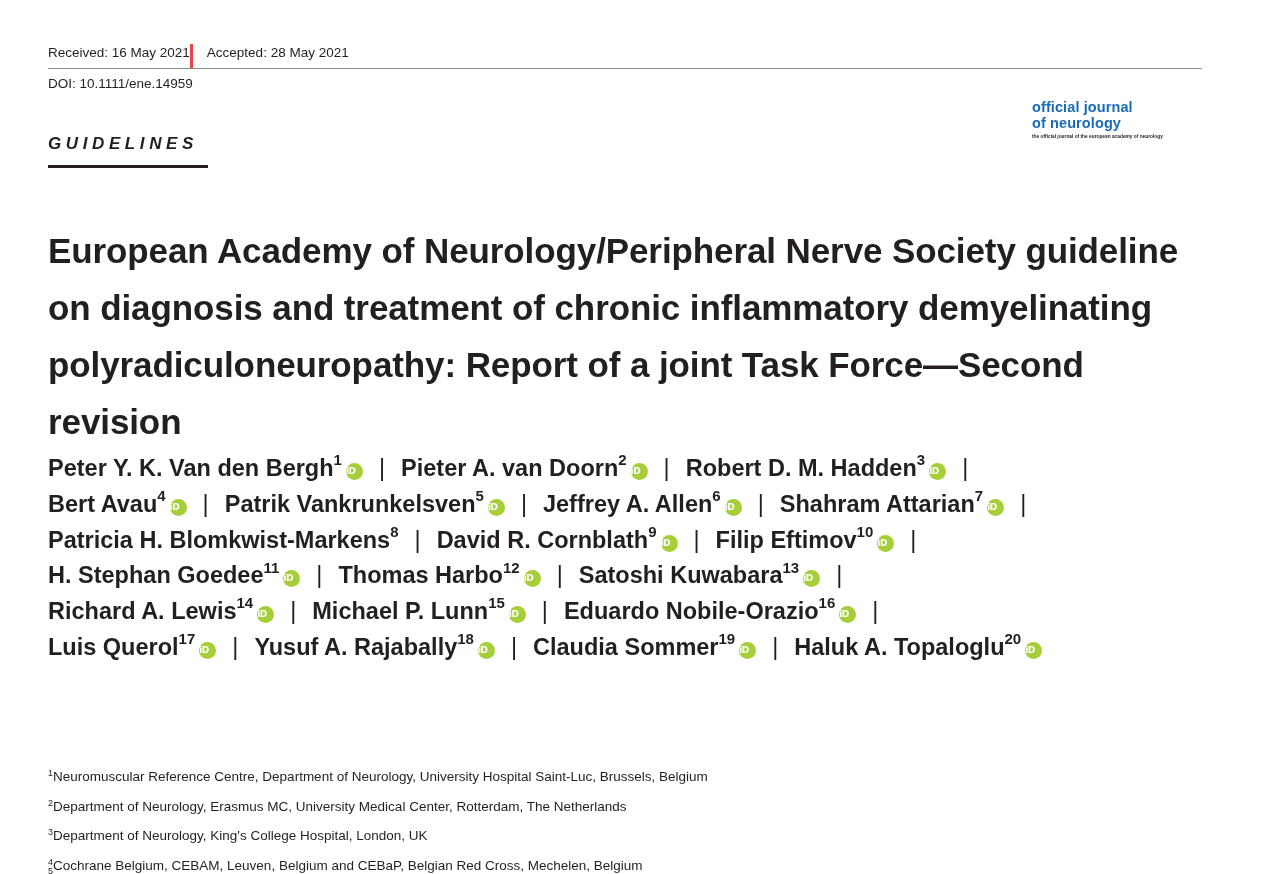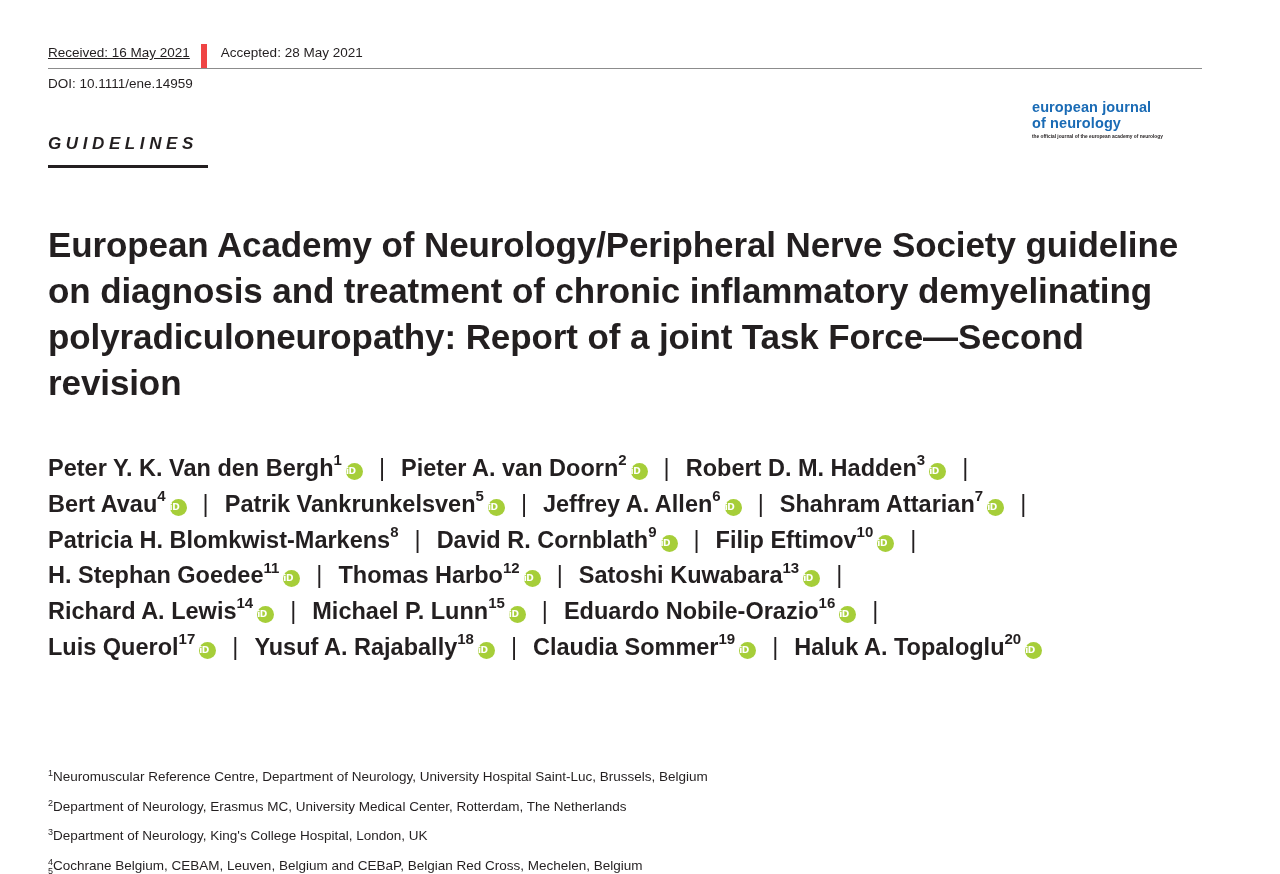--- a/index.html
+++ b/index.html
@@ -5,36 +5,36 @@
   html, body { margin: 0; padding: 0; background: #ffffff; }
   body {
     width: 1280px; height: 874px; overflow: hidden; position: relative;
     font-family: "Liberation Sans", "DejaVu Sans", sans-serif; color: #231f20;
   }
   .page { position: absolute; left: 48px; top: 0; width: 1154px; height: 874px; }
 
   
   .meta-row { position: absolute; top: 44px; left: 0; width: 1154px; height: 24px;
     border-bottom: 1.5px solid #8c8c8c; display: flex; align-items: flex-start; font-size: 13.5px; color: #231f20; }
-  .meta-row .received { padding-right: 11px; border-right: 6px solid #ef4444; height: 24px; line-height: 18px; text-decoration: underline; }
+  .meta-row .received { border-right: 3px solid #ef4444; height: 24px; line-height: 18px; }
   .meta-row .accepted { padding-left: 14px; line-height: 18px; }
   .doi { position: absolute; top: 76px; left: 0; font-size: 13.5px; color: #231f20; }
 
   .section-label { position: absolute; top: 134px; left: 0; font-size: 17px; font-weight: bold;
     letter-spacing: 4.6px; color: #231f20; font-style: italic; }
   .section-rule { position: absolute; top: 165px; left: 0; width: 160px; height: 3px; background: #231f20; }
 
   
   .logo { position: absolute; top: 99px; right: 0; text-align: left; width: 170px; }
   .logo .l1, .logo .l2 { color: #1a6bb5; font-weight: bold; font-size: 14.5px; line-height: 16px; letter-spacing: 0.1px; }
   .logo .tag { font-size: 4.8px; color: #231f20; font-weight: bold; margin-top: 3px; white-space: nowrap; }
 
   
   .title { position: absolute; top: 222px; left: 0; width: 1150px; font-size: 35px; font-weight: bold;
-    line-height: 46px; color: #231f20; letter-spacing: -0.1px; margin: 0; }
+    line-height: 57px; color: #231f20; letter-spacing: -0.1px; margin: 0; }
 
   
   .authors { position: absolute; top: 451px; left: 0; width: 1150px; font-size: 23.5px; font-weight: bold;
     line-height: 35.8px; color: #231f20; }
   .author { white-space: nowrap; }
   .author sup { font-size: 15px; line-height: 0; position: relative; top: -2px; vertical-align: super; }
   .orcid { display: inline-block; width: 17px; height: 17px; border-radius: 50%; background: #a6ce39;
     color: #fff; font-size: 9px; font-weight: bold; line-height: 17px;
     vertical-align: 2px; margin-left: 4px; letter-spacing: -0.5px; font-family: "DejaVu Sans", sans-serif; }
   .sep { font-weight: normal; margin: 0 16px 0 16px; color: #231f20; }
@@ -53,21 +53,21 @@
   <div class="meta-row">
     <span class="received">Received: 16 May 2021</span>
     <span class="accepted">Accepted: 28 May 2021</span>
   </div>
   <div class="doi">DOI: 10.1111/ene.14959</div>
 
   <div class="section-label">GUIDELINES</div>
   <div class="section-rule"></div>
 
   <div class="logo">
-    <div class="l1">european journal</div>
+    <div class="l1">official journal</div>
     <div class="l2">of neurology</div>
     <div class="tag">the official journal of the european academy of neurology</div>
   </div>
 
   <h1 class="title">European Academy of Neurology/Peripheral Nerve Society guideline on diagnosis and treatment of chronic inflammatory demyelinating polyradiculoneuropathy: Report of a joint Task Force—Second revision</h1>
 
   <div class="authors" id="authors">
       <div><span class="author"><span>Peter Y. K. Van den Bergh</span><sup>1</sup><span class="orcid" style="background: rgb(166, 206, 57);">iD</span></span><span class="sep">|</span><span class="author"><span>Pieter A. van Doorn</span><sup>2</sup><span class="orcid" style="background: rgb(166, 206, 57);">iD</span></span><span class="sep">|</span><span class="author"><span>Robert D. M. Hadden</span><sup>3</sup><span class="orcid" style="background: rgb(166, 206, 57);">iD</span></span><span class="sep">|</span></div>
       <div><span class="author"><span>Bert Avau</span><sup>4</sup><span class="orcid" style="background: rgb(166, 206, 57);">iD</span></span><span class="sep">|</span><span class="author"><span>Patrik Vankrunkelsven</span><sup>5</sup><span class="orcid" style="background: rgb(166, 206, 57);">iD</span></span><span class="sep">|</span><span class="author"><span>Jeffrey A. Allen</span><sup>6</sup><span class="orcid" style="background: rgb(166, 206, 57);">iD</span></span><span class="sep">|</span><span class="author"><span>Shahram Attarian</span><sup>7</sup><span class="orcid" style="background: rgb(166, 206, 57);">iD</span></span><span class="sep">|</span></div>
       <div><span class="author"><span>Patricia H. Blomkwist-Markens</span><sup>8</sup></span><span class="sep">|</span><span class="author"><span>David R. Cornblath</span><sup>9</sup><span class="orcid" style="background: rgb(166, 206, 57);">iD</span></span><span class="sep">|</span><span class="author"><span>Filip Eftimov</span><sup>10</sup><span class="orcid" style="background: rgb(166, 206, 57);">iD</span></span><span class="sep">|</span></div>

